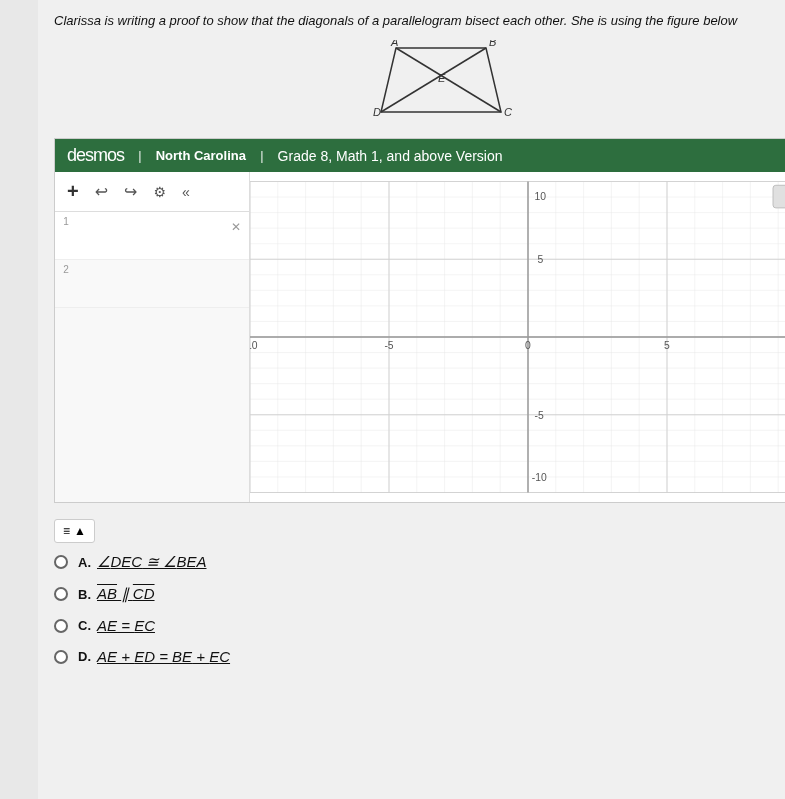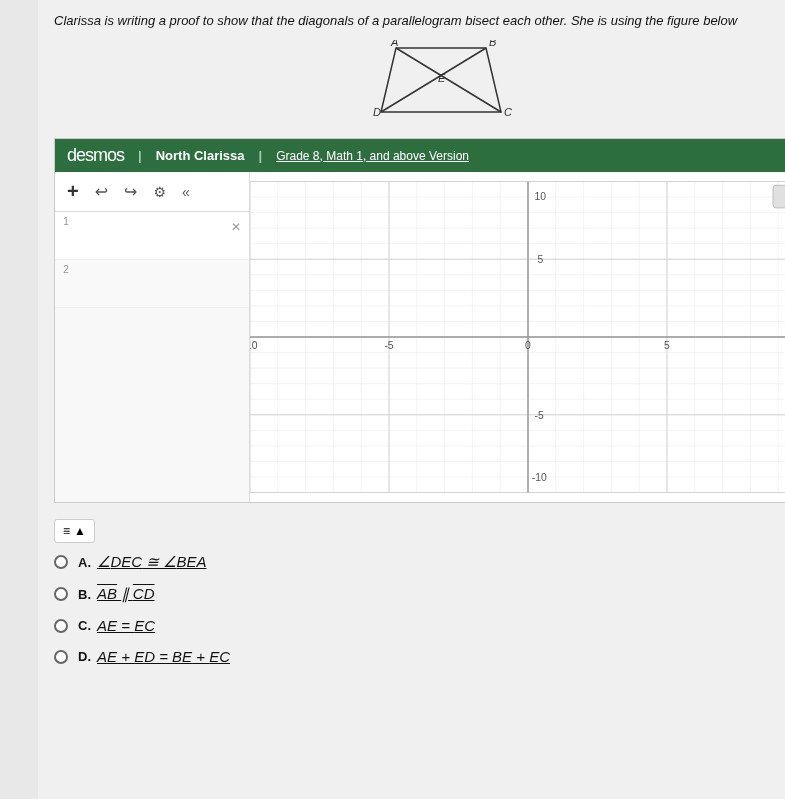--- a/index.html
+++ b/index.html
@@ -59,23 +59,22 @@
       font-size: 18px;
       font-weight: 300;
       letter-spacing: -1px;
       color: white;
     }
     .desmos-divider {
       color: rgba(255,255,255,0.6);
       margin: 0 4px;
     }
     .desmos-subtitle {
-      font-size: 12px;
+      font-size: 14px;
       font-weight: normal;
-      text-decoration: underline;
     }
     .desmos-body {
       display: flex;
       height: 330px;
     }
     
     .desmos-left {
       width: 195px;
       background: #f8f8f8;
       border-right: 1px solid #ddd;
@@ -233,21 +232,21 @@
       <text x="97" y="42" font-size="11" font-style="italic" fill="#333">E</text>
     </svg>
   </div>
 
 
   <div class="desmos-panel">
 
     <div class="desmos-header">
       <span class="desmos-logo">desmos</span>
       <span class="desmos-divider">|</span>
-      <span>North Clarissa</span>
+      <span>North Carolina</span>
       <span class="desmos-divider">|</span>
       <span class="desmos-subtitle">Grade 8, Math 1, and above Version</span>
     </div>
 
     <div class="desmos-body">
 
       <div class="desmos-left">
 
         <div class="desmos-toolbar">
           <button class="toolbar-btn toolbar-btn-add">+</button>

